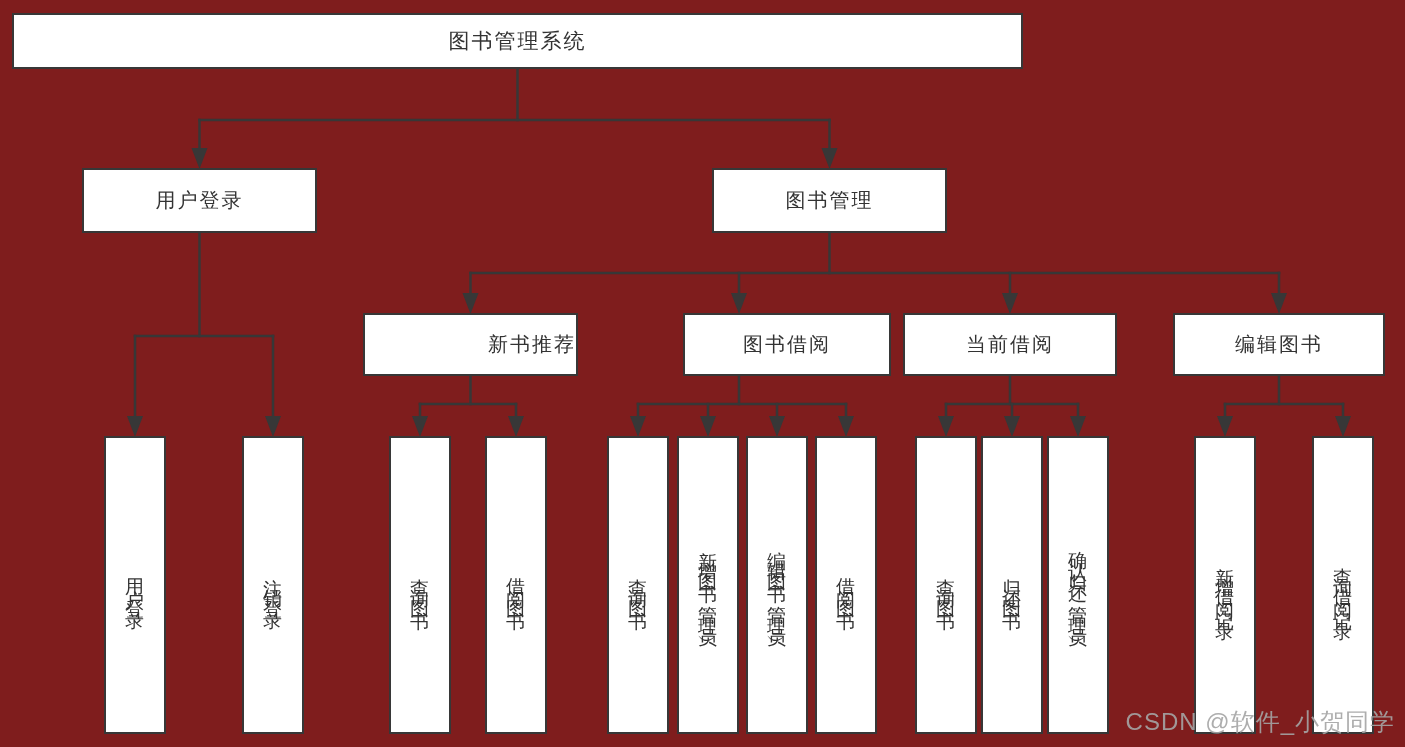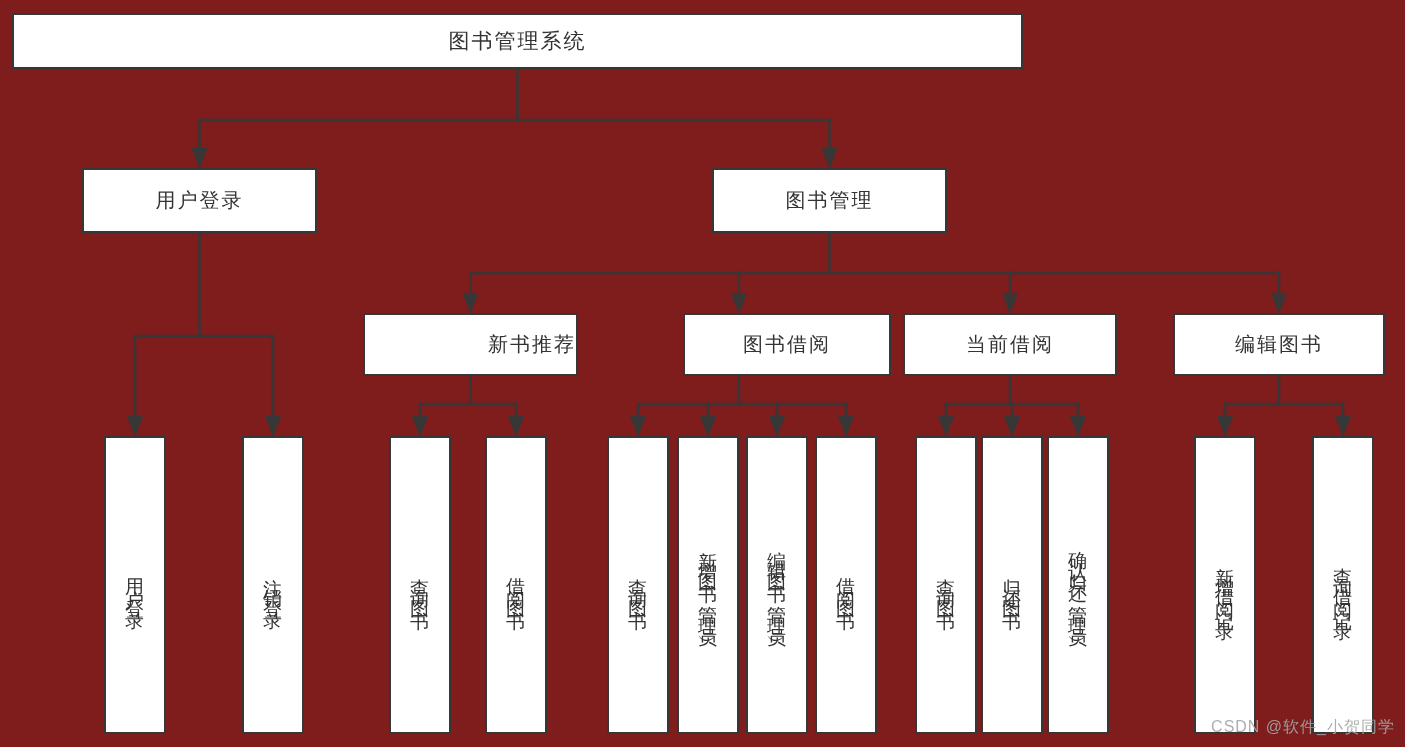--- a/index.html
+++ b/index.html
@@ -37,21 +37,21 @@
     writing-mode: vertical-rl;
     text-orientation: mixed;
     font-size: 19px;
     letter-spacing: 11px;
     line-height: 1;
   }
   .watermark {
     position: absolute;
     right: 10px;
     bottom: 9px;
-    font-size: 16px;
+    font-size: 24px;
     letter-spacing: 1px;
     color: #a5a5a5;
     opacity: 0.9;
     white-space: nowrap;
     z-index: 5;
   }
 </style>
 </head>
 <body>
 

